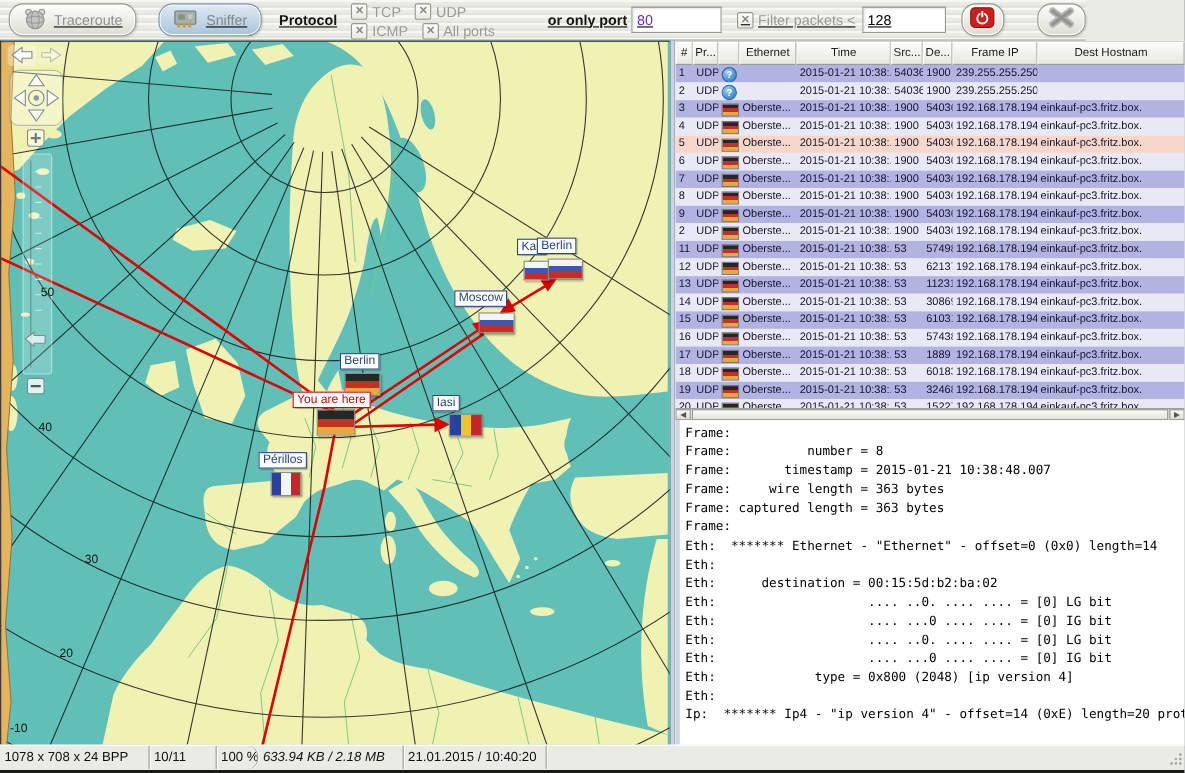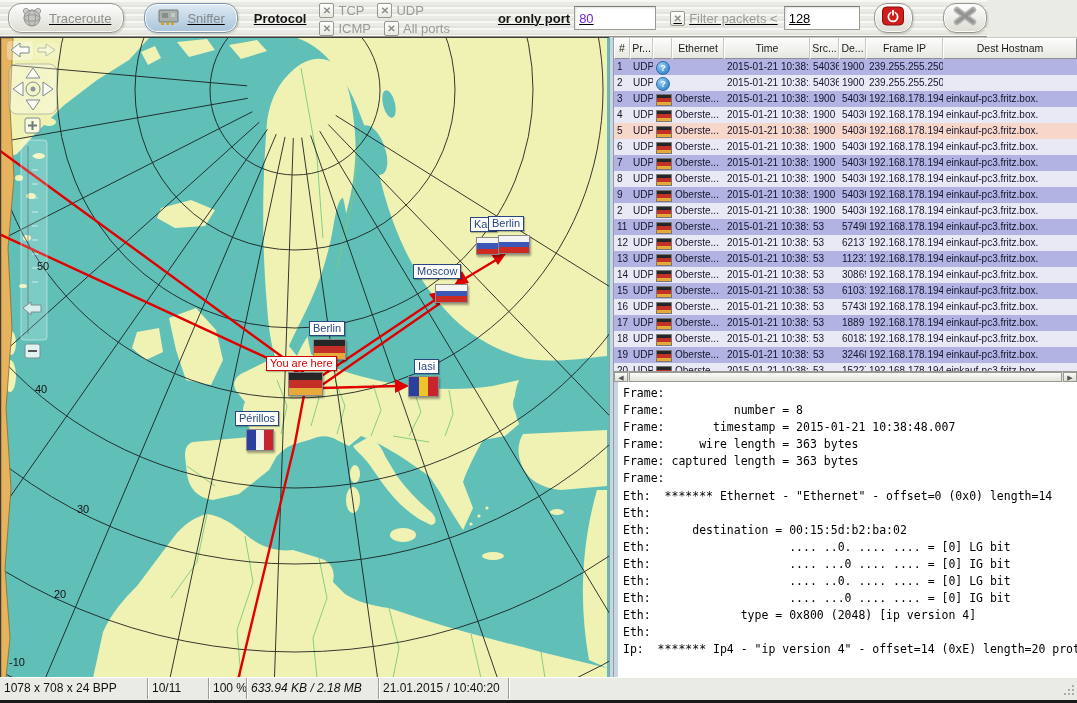--- a/index.html
+++ b/index.html
@@ -323,21 +323,21 @@
         <div class="mlabel" style="left: 469px; top: 179px;">Kaz</div>
         <div class="flag flag-ru" style="left: 497px; top: 197px; width: 30px; height: 17px;"></div>
         <div class="mlabel" style="left: 487px; top: 178px;">Berlin</div>
         <div class="flag flag-ru" style="left: 434px; top: 246px; width: 31px; height: 17px;"></div>
         <div class="mlabel" style="left: 412px; top: 226px;">Moscow</div>
         <div class="flag flag-de" style="left: 312px; top: 301px; width: 31px; height: 19px;"></div>
         <div class="mlabel" style="left: 308px; top: 283px;">Berlin</div>
         <div class="flag flag-de" style="left: 287px; top: 334px; width: 33px; height: 22px;"></div>
         <div class="mlabel hl" style="left: 265px; top: 318px;">You are here</div>
         <div class="flag flag-ro" style="left: 407px; top: 338px; width: 29px; height: 19px;"></div>
-        <div class="mlabel" style="left: 413px; top: 321px;">Iasi</div>
+        <div class="mlabel" style="left: 392px; top: 321px;">Iasi</div>
         <div class="flag flag-fr" style="left: 245px; top: 391px; width: 26px; height: 20px;"></div>
         <div class="mlabel" style="left: 234px; top: 373px;">Périllos</div>
         <div class="gratlabel" style="left: 36px; top: 222px;">50</div>
         <div class="gratlabel" style="left: 34px; top: 345px;">40</div>
         <div class="gratlabel" style="left: 76px; top: 465px;">30</div>
         <div class="gratlabel" style="left: 53px; top: 550px;">20</div>
         <div class="gratlabel" style="left: 8px; top: 618px;">-10</div>
       </div>
   </div>
 
@@ -595,22 +595,22 @@
         <div class="dline">Eth:                    .... ...0 .... .... = [0] IG bit</div>
         <div class="dline">Eth:                    .... ..0. .... .... = [0] LG bit</div>
         <div class="dline">Eth:                    .... ...0 .... .... = [0] IG bit</div>
         <div class="dline">Eth:             type = 0x800 (2048) [ip version 4]</div>
         <div class="dline">Eth:</div>
         <div class="dline">Ip:  ******* Ip4 - "ip version 4" - offset=14 (0xE) length=20 prot</div>
       </div>
   </div>
 
   <div id="statusbar">
-      <div class="scell" style="width: 148px;">1078 x 708 x 24 BPP</div>
+      <div class="scell" style="width: 136px;">1078 x 708 x 24 BPP</div>
       <div class="scell" style="width: 61px;">10/11</div>
-      <div class="scell" style="width: 38px;">100 %</div>
+      <div class="scell" style="width: 38px; border-radius: 10px;">100 %</div>
       <div class="scell" style="width: 132px; font-style: italic;">633.94 KB / 2.18 MB</div>
       <div class="scell" style="width: 130px;">21.01.2015 / 10:40:20</div>
       <div class="scell" style="flex: 1 1 0%; border-right: none;"></div>
     </div>
   <div class="grip"></div>
   <div id="bottom-strip"></div>
 </div>
 
 </body></html>

